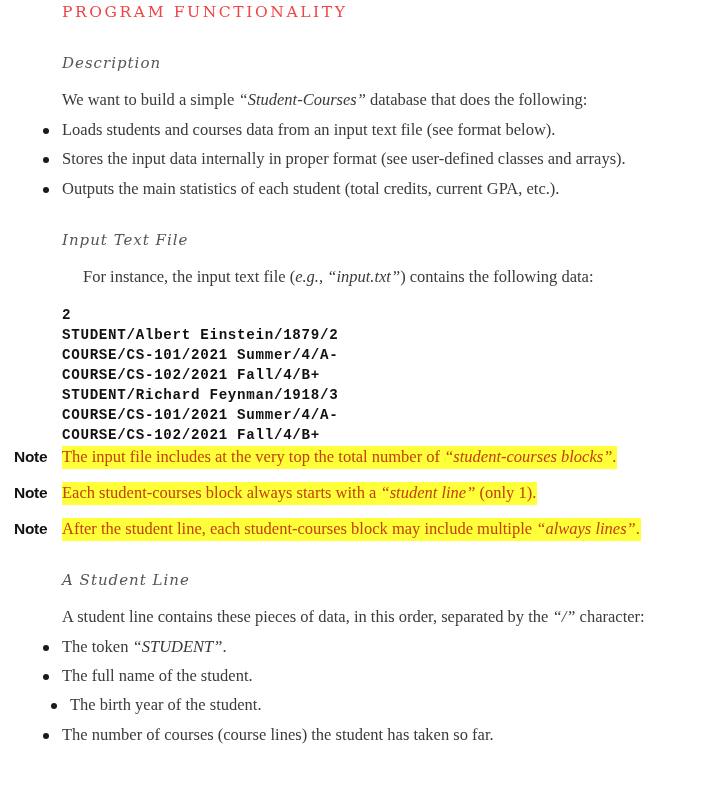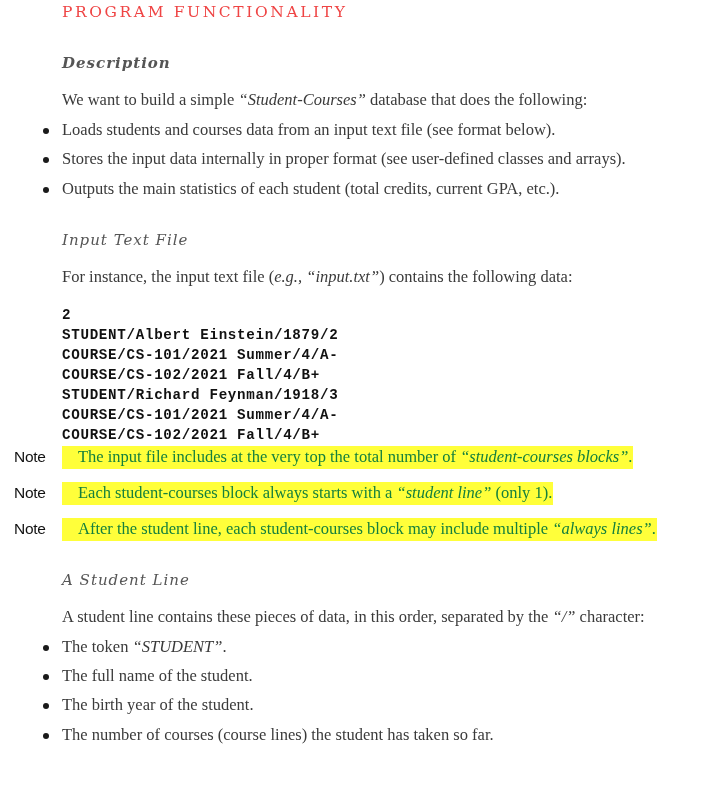--- a/index.html
+++ b/index.html
@@ -84,62 +84,62 @@
     .note {
       position: absolute;
       left: 0;
       font-size: 16.5px;
       white-space: nowrap;
     }
     .note .label {
       position: absolute;
       left: 14px;
       top: 0;
-      font-weight: normal;
+      font-weight: bold;
       color: #111111;
       font-family: "Liberation Sans", sans-serif;
       font-size: 15.5px;
       letter-spacing: -0.3px;
     }
     .note .text {
       position: absolute;
       left: 62px;
       top: -2px;
       background: #ffff3a;
-      color: #15803d;
-      padding: 1px 1px 2px 16px;
+      color: #c2410c;
+      padding: 1px 1px 2px 0;
     }
   </style>
 </head>
 <body>
 
 <div class="page">
 
   <h1 class="heading">PROGRAM FUNCTIONALITY</h1>
 
-  <h2 class="subheading" style="top:54px;font-weight:bold;">Description</h2>
+  <h2 class="subheading" style="top:54px;">Description</h2>
 
   <p class="para" style="top:90px;"><span>We want to build a simple </span><em>“Student-Courses”</em><span> database that does the following:</span></p>
 
   <div class="bullet" style="top:120px;text-align:right;">
     <span class="dot"></span>
     <span>Loads students and courses data from an input text file (see format below).</span>
   </div>
   <div class="bullet" style="top:149px;font-family:Liberation Serif, serif;">
     <span class="dot"></span>
     <span>Stores the input data internally in proper format (see user-defined classes and arrays).</span>
   </div>
   <div class="bullet" style="top:179px;">
     <span class="dot"></span>
     <span>Outputs the main statistics of each student (total credits, current GPA, etc.).</span>
   </div>
 
   <h2 class="subheading" style="top:231px;">Input Text File</h2>
 
-  <p class="para" style="top:267px;"><span>For instance, the input text file (</span><em>e.g., “input.txt”</em><span>) contains the following data:</span></p>
+  <p class="para" style="top:267px;margin-left:21px;"><span>For instance, the input text file (</span><em>e.g., “input.txt”</em><span>) contains the following data:</span></p>
 
   <pre class="code"><span>2</span>
 <span>STUDENT/Albert Einstein/1879/2</span>
 <span>COURSE/CS-101/2021 Summer/4/A-</span>
 <span>COURSE/CS-102/2021 Fall/4/B+</span>
 <span>STUDENT/Richard Feynman/1918/3</span>
 <span>COURSE/CS-101/2021 Summer/4/A-</span>
 <span>COURSE/CS-102/2021 Fall/4/B+</span>
 <span>COURSE/CS-203/2022 Spring/4/A</span></pre>
 
@@ -161,21 +161,21 @@
   <p class="para" style="top:607px;"><span>A student line contains these pieces of data, in this order, separated by the </span><em>“/”</em><span> character:</span></p>
 
   <div class="bullet" style="top:637px;">
     <span class="dot"></span>
     <span>The token </span><em>“STUDENT”</em><span>.</span>
   </div>
   <div class="bullet" style="top:666px;">
     <span class="dot"></span>
     <span>The full name of the student.</span>
   </div>
-  <div class="bullet" style="top:695px;">
+  <div class="bullet" style="top:695px;margin-left:8px;">
     <span class="dot"></span>
     <span>The birth year of the student.</span>
   </div>
   <div class="bullet" style="top:725px;">
     <span class="dot"></span>
     <span>The number of courses (course lines) the student has taken so far.</span>
   </div>
 
 </div>
 

